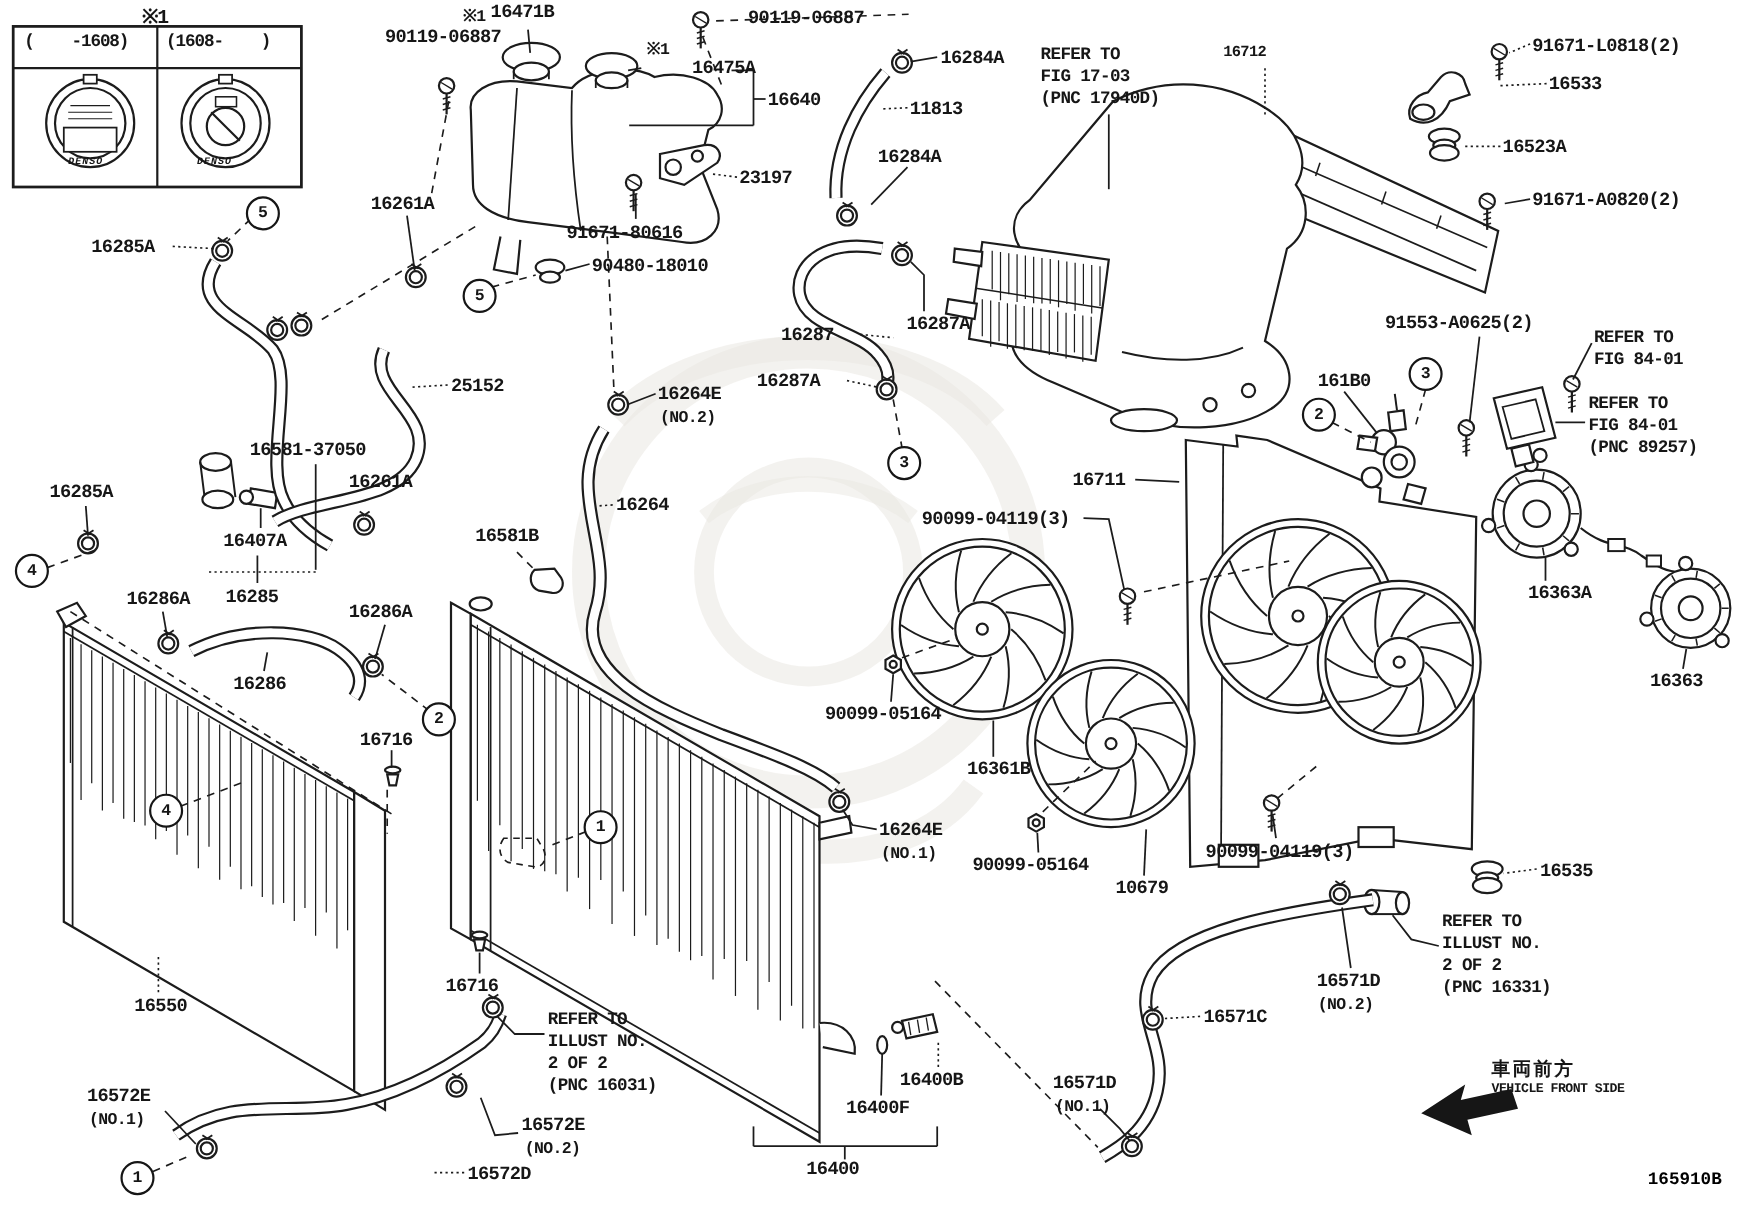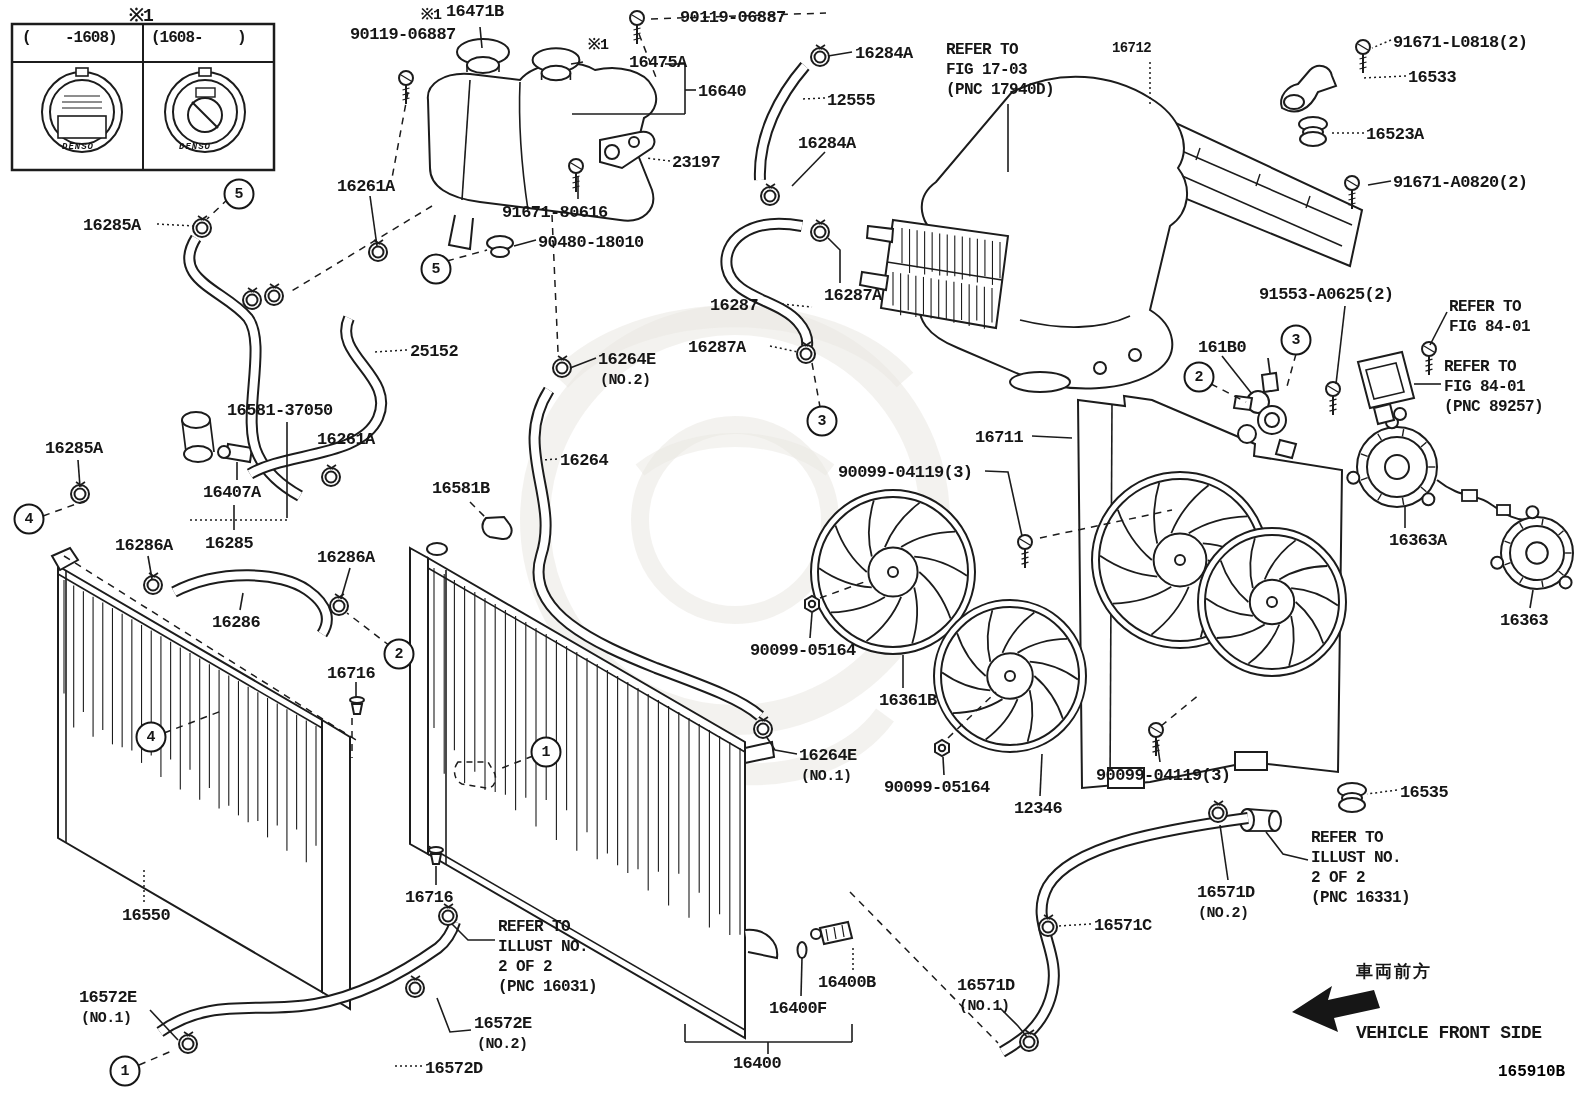--- a/index.html
+++ b/index.html
@@ -8,21 +8,21 @@
   #lineart{position:absolute;left:0;top:0;}
   .lbl{position:absolute;font-weight:700;color:#161616;letter-spacing:-0.6px;
        white-space:pre;line-height:1.25;}
   .callout{position:absolute;width:27px;height:27px;border:2.4px solid #161616;border-radius:50%;
        background:#fff;display:flex;align-items:center;justify-content:center;
        font-weight:700;font-size:15px;color:#161616;transform:translate(-50%,-50%);}
   .nb-h{position:absolute;font-weight:700;font-size:16px;color:#161616;letter-spacing:-1px;white-space:pre;}
   .brand{position:absolute;font-weight:700;font-style:italic;font-size:9px;color:#161616;letter-spacing:1px;}
   .dirnote{position:absolute;left:1356px;top:960px;font-weight:700;color:#161616;}
   .dirnote .jp{font-size:17px;letter-spacing:2px;}
-  .dirnote .en{font-size:18px;letter-spacing:-0.5px;margin-top:40px;}
+  .dirnote .en{font-size:12px;letter-spacing:-0.5px;}
   .dwgno{position:absolute;left:1498px;top:1063px;font-weight:700;font-size:16px;color:#000000;}
 </style>
 </head>
 <body>
 
 <div id="stage">
   <svg id="lineart" width="1592" height="1099" viewBox="0 0 1592 1099">
       <circle cx="735" cy="520" r="200" fill="none" stroke="#eae7e1" stroke-width="30" opacity="0.55"></circle>
       <circle cx="735" cy="520" r="95" fill="none" stroke="#eae7e1" stroke-width="18" opacity="0.55"></circle>
       <path d="M560,380 C640,295 830,295 905,380" fill="none" stroke="#eae7e1" stroke-width="22" opacity="0.55"></path>
@@ -574,33 +574,33 @@
 
   <div id="labels">
       <div class="lbl" style="left: 350px; top: 24px; font-size: 17px;">90119-06887</div>
       <div class="lbl" style="left: 421px; top: 7px; font-size: 15px;">※1</div>
       <div class="lbl" style="left: 446px; top: 1px; font-size: 17px;">16471B</div>
       <div class="lbl" style="left: 680px; top: 7px; font-size: 17px;">90119-06887</div>
       <div class="lbl" style="left: 588px; top: 37px; font-size: 15px;">※1</div>
       <div class="lbl" style="left: 585px; top: 52px; font-size: 17px; margin-left: 44px;">16475A</div>
       <div class="lbl" style="left: 698px; top: 81px; font-size: 17px;">16640</div>
       <div class="lbl" style="left: 855px; top: 43px; font-size: 17px;">16284A</div>
-      <div class="lbl" style="left: 827px; top: 90px; font-size: 17px;">12555</div>
+      <div class="lbl" style="left: 827px; top: 90px; font-size: 17px;">11813</div>
       <div class="lbl" style="left: 946px; top: 40px; font-size: 16px;">REFER TO
 FIG 17-03
 (PNC 17940D)</div>
       <div class="lbl" style="left: 1112px; top: 40px; font-size: 14px;">16712</div>
       <div class="lbl" style="left: 1393px; top: 32px; font-size: 17px;">91671-L0818(2)</div>
       <div class="lbl" style="left: 1408px; top: 67px; font-size: 17px;">16533</div>
       <div class="lbl" style="left: 1366px; top: 124px; font-size: 17px;">16523A</div>
       <div class="lbl" style="left: 1393px; top: 172px; font-size: 17px;">91671-A0820(2)</div>
       <div class="lbl" style="left: 83px; top: 215px; font-size: 17px;">16285A</div>
       <div class="lbl" style="left: 337px; top: 176px; font-size: 17px;">16261A</div>
       <div class="lbl" style="left: 672px; top: 152px; font-size: 17px;">23197</div>
-      <div class="lbl" style="left: 502px; top: 202px; font-size: 17px;">91671-80616</div>
+      <div class="lbl" style="left: 515px; top: 202px; font-size: 17px;">91671-80616</div>
       <div class="lbl" style="left: 538px; top: 232px; font-size: 17px;">90480-18010</div>
       <div class="lbl" style="left: 798px; top: 133px; font-size: 17px;">16284A</div>
       <div class="lbl" style="left: 710px; top: 295px; font-size: 17px;">16287</div>
       <div class="lbl" style="left: 824px; top: 285px; font-size: 17px;">16287A</div>
       <div class="lbl" style="left: 688px; top: 337px; font-size: 17px;">16287A</div>
       <div class="lbl" style="left: 1259px; top: 284px; font-size: 17px;">91553-A0625(2)</div>
       <div class="lbl" style="left: 1449px; top: 297px; font-size: 16px;">REFER TO
 FIG 84-01</div>
       <div class="lbl" style="left: 1198px; top: 337px; font-size: 17px;">161B0</div>
       <div class="lbl" style="left: 1444px; top: 357px; font-size: 16px;">REFER TO
@@ -623,21 +623,21 @@
       <div class="lbl" style="left: 838px; top: 462px; font-size: 17px;">90099-04119(3)</div>
       <div class="lbl" style="left: 1389px; top: 530px; font-size: 17px;">16363A</div>
       <div class="lbl" style="left: 1500px; top: 610px; font-size: 17px;">16363</div>
       <div class="lbl" style="left: 327px; top: 663px; font-size: 17px;">16716</div>
       <div class="lbl" style="left: 122px; top: 905px; font-size: 17px;">16550</div>
       <div class="lbl" style="left: 750px; top: 640px; font-size: 17px;">90099-05164</div>
       <div class="lbl" style="left: 879px; top: 690px; font-size: 17px;">16361B</div>
       <div class="lbl" style="left: 799px; top: 745px; font-size: 17px;">16264E</div>
       <div class="lbl" style="left: 801px; top: 768px; font-size: 15px;">(NO.1)</div>
       <div class="lbl" style="left: 884px; top: 777px; font-size: 17px;">90099-05164</div>
-      <div class="lbl" style="left: 1014px; top: 798px; font-size: 17px;">12346</div>
+      <div class="lbl" style="left: 1014px; top: 798px; font-size: 17px;">10679</div>
       <div class="lbl" style="left: 1096px; top: 765px; font-size: 17px;">90099-04119(3)</div>
       <div class="lbl" style="left: 1400px; top: 782px; font-size: 17px;">16535</div>
       <div class="lbl" style="left: 1311px; top: 828px; font-size: 16px;">REFER TO
 ILLUST NO.
 2 OF 2
 (PNC 16331)</div>
       <div class="lbl" style="left: 1197px; top: 882px; font-size: 17px;">16571D</div>
       <div class="lbl" style="left: 1198px; top: 905px; font-size: 15px;">(NO.2)</div>
       <div class="lbl" style="left: 1094px; top: 915px; font-size: 17px;">16571C</div>
       <div class="lbl" style="left: 957px; top: 975px; font-size: 17px;">16571D</div>

